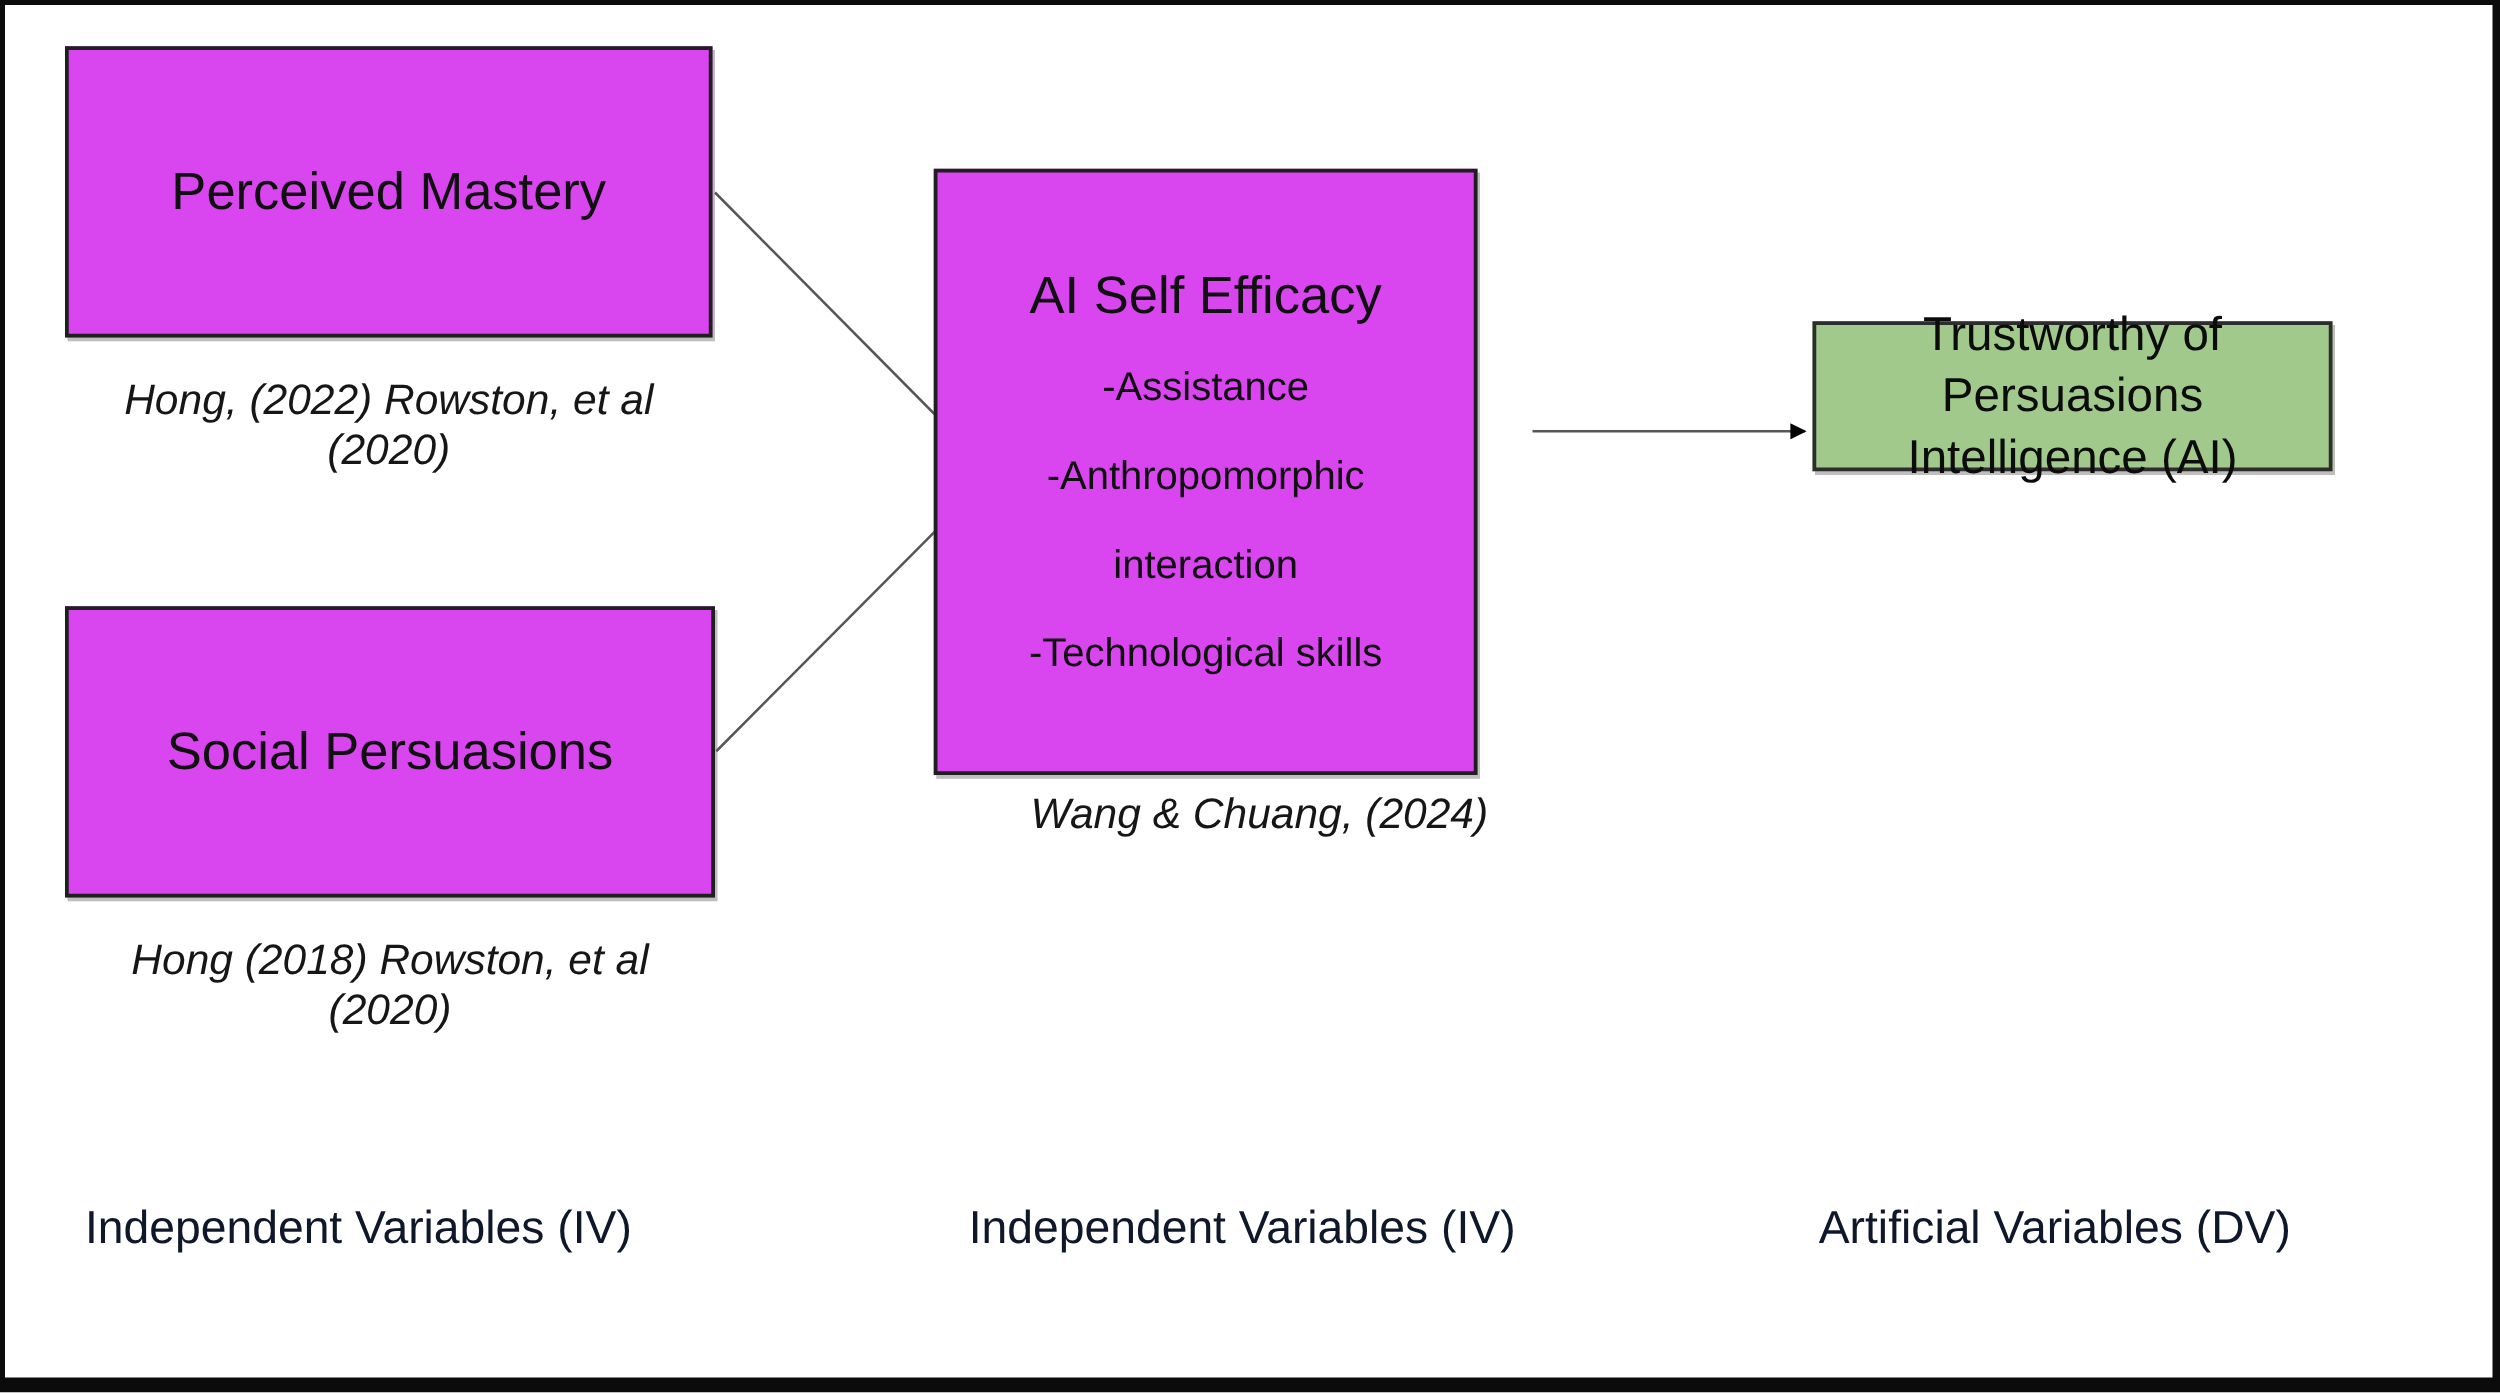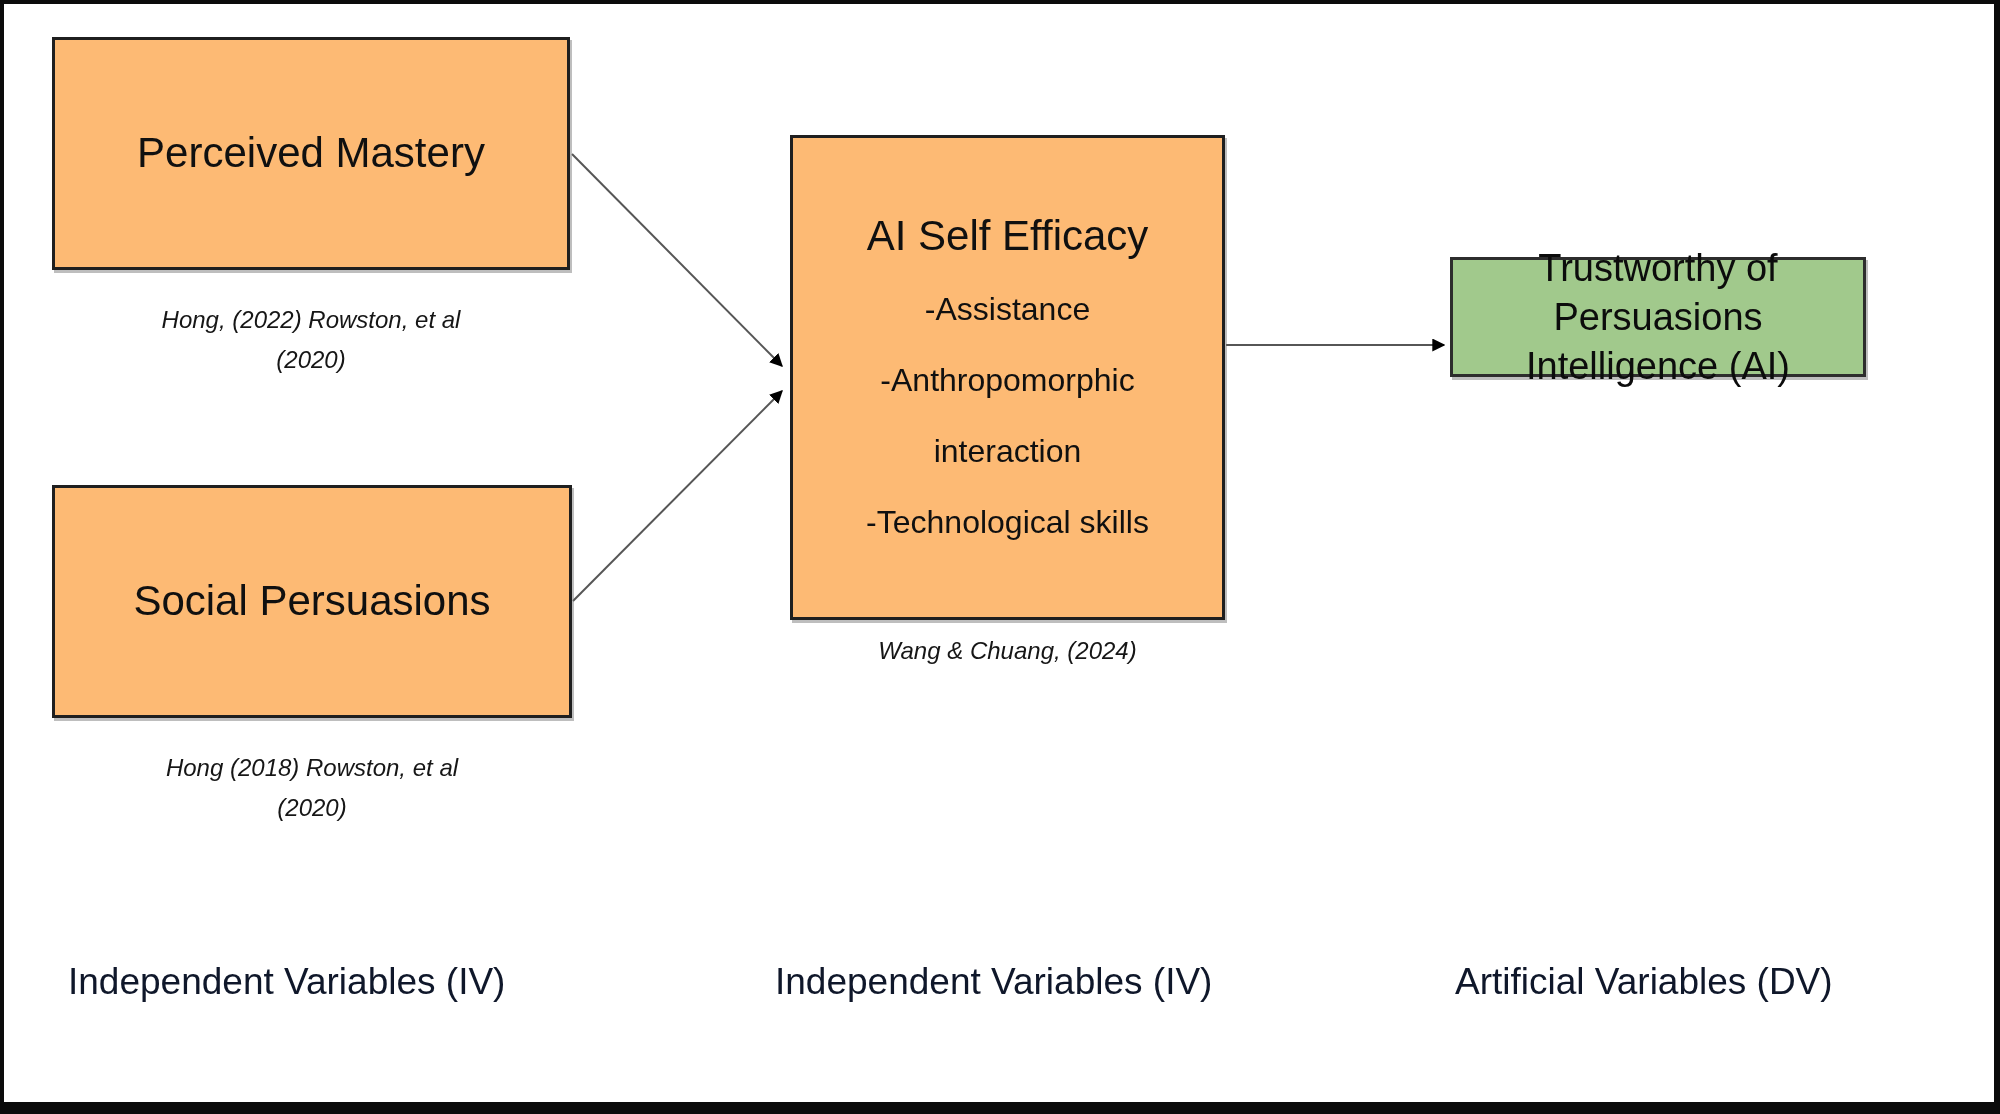--- a/index.html
+++ b/index.html
@@ -23,38 +23,38 @@
     position: absolute;
     left: 0;
     top: 0;
     width: 100%;
     height: 100%;
     pointer-events: none;
   }
   .node {
     position: absolute;
     box-sizing: border-box;
-    background: #fdba74;
+    background: #d946ef;
     border: 3px solid #1f1f1f;
     box-shadow: 2px 3px 0 rgba(110,110,110,0.45);
     display: flex;
     align-items: center;
     justify-content: center;
     text-align: center;
     color: #101010;
   }
   .iv-node {
     font-size: 42px;
     line-height: 1.15;
   }
   #node-perceived-mastery { left: 48px; top: 33px;  width: 518px; height: 233px; }
   #node-social-persuasions { left: 48px; top: 481px; width: 520px; height: 233px; }
 
   #node-ai-self-efficacy {
-    left: 786px; top: 131px; width: 435px; height: 485px;
+    left: 743px; top: 131px; width: 435px; height: 485px;
     display: block;
   }
   .mid-title {
     margin-top: 70px;
     font-size: 42px;
     line-height: 56px;
     text-align: center;
   }
   .mid-items { margin-top: 10px; }
   .mid-item {
@@ -69,21 +69,21 @@
     border-color: #2d2d2d;
     font-size: 38px;
     line-height: 49px;
     color: #0c0c0c;
   }
 
   .caption {
     position: absolute;
     text-align: center;
     font-style: italic;
-    font-size: 24px;
+    font-size: 34px;
     line-height: 40px;
     color: #161616;
   }
   #caption-perceived-mastery { left: 48px; top: 296px; width: 518px; }
   #caption-social-persuasions { left: 48px; top: 744px; width: 520px; }
   #caption-ai-self-efficacy { left: 786px; top: 627px; width: 435px; }
 
   .column-label {
     position: absolute;
     top: 954px;

